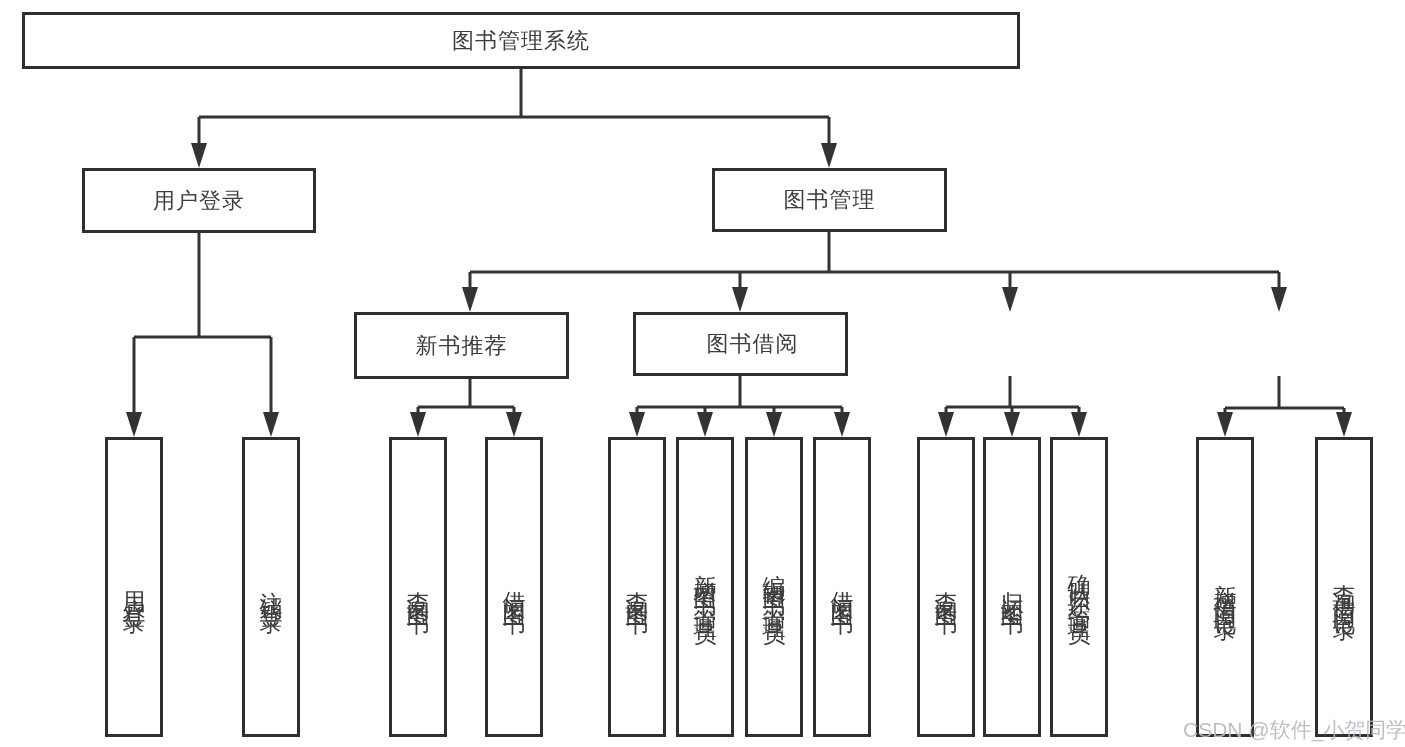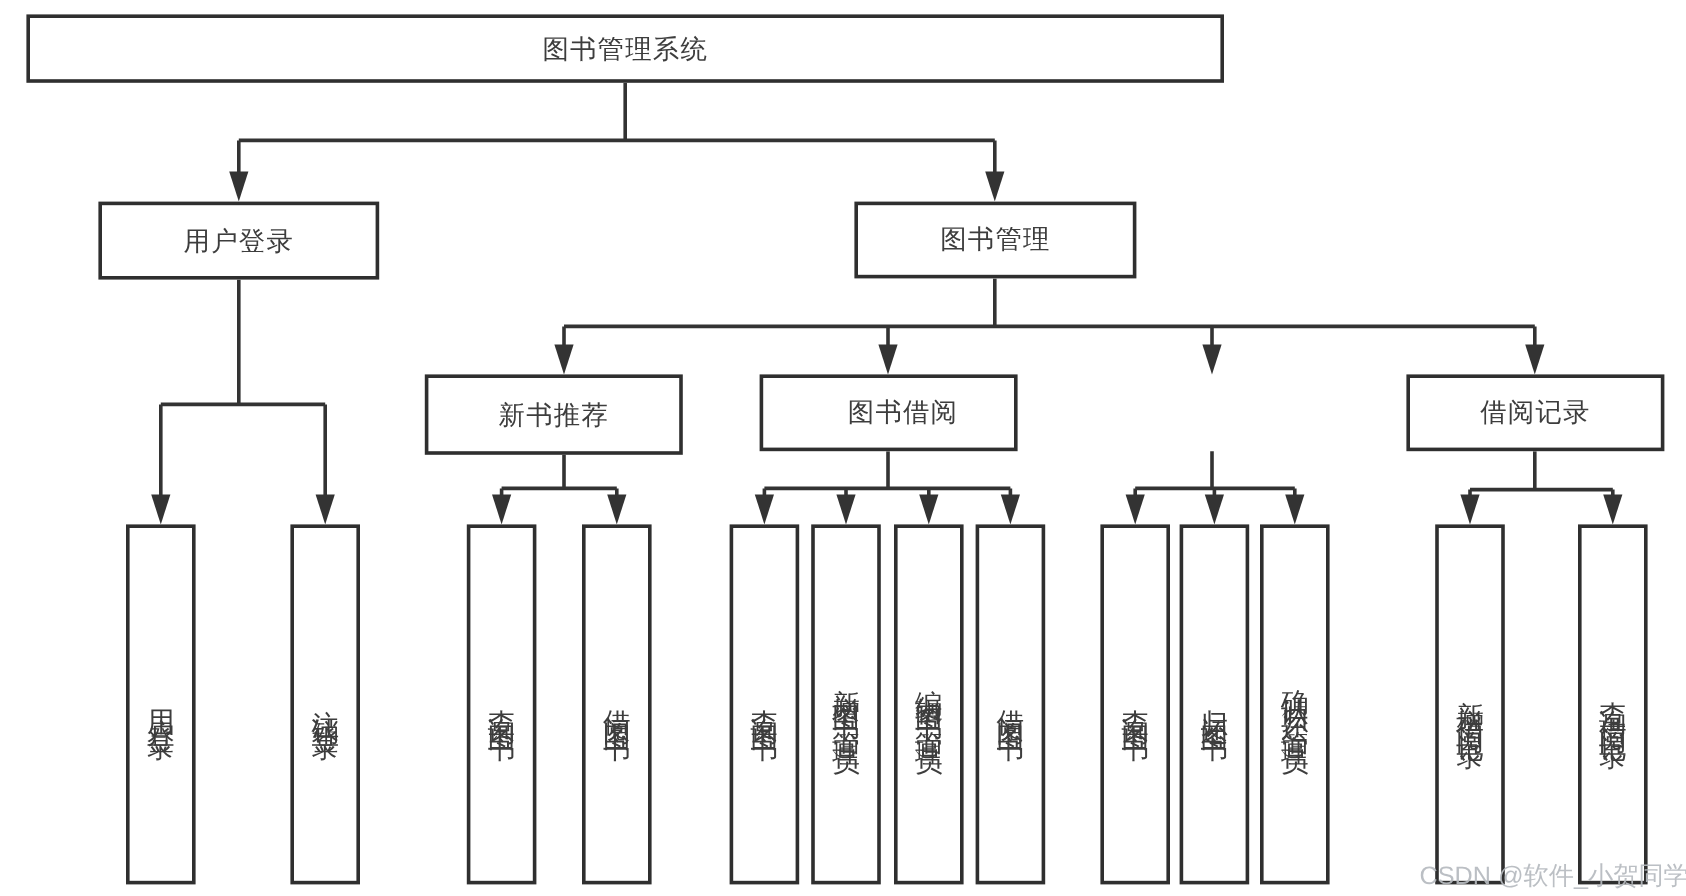--- a/index.html
+++ b/index.html
@@ -103,23 +103,20 @@
   <div class="node" style="left:712px; top:168px; width:235px; height:64px;">
     <span class="h">图书管理</span>
   </div>
 
   <div class="node" style="left:354px; top:312px; width:215px; height:67px;">
     <span class="h">新书推荐</span>
   </div>
   <div class="node" style="left:633px; top:312px; width:215px; height:64px;padding-left:24px;">
     <span class="h">图书借阅</span>
   </div>
-  <div class="node" style="left:1172px; top:312px; width:215px; height:64px;">
-    <span class="h">借阅记录</span>
-  </div>
 
   <div class="node leaf" style="left:105px; top:437px; width:58px; height:300px;">
     <span class="v">用户登录</span>
   </div>
   <div class="node leaf" style="left:242px; top:437px; width:58px; height:300px;">
     <span class="v">注销登录</span>
   </div>
 
   <div class="node leaf" style="left:389px; top:437px; width:58px; height:300px;">
     <span class="v">查询图书</span>

